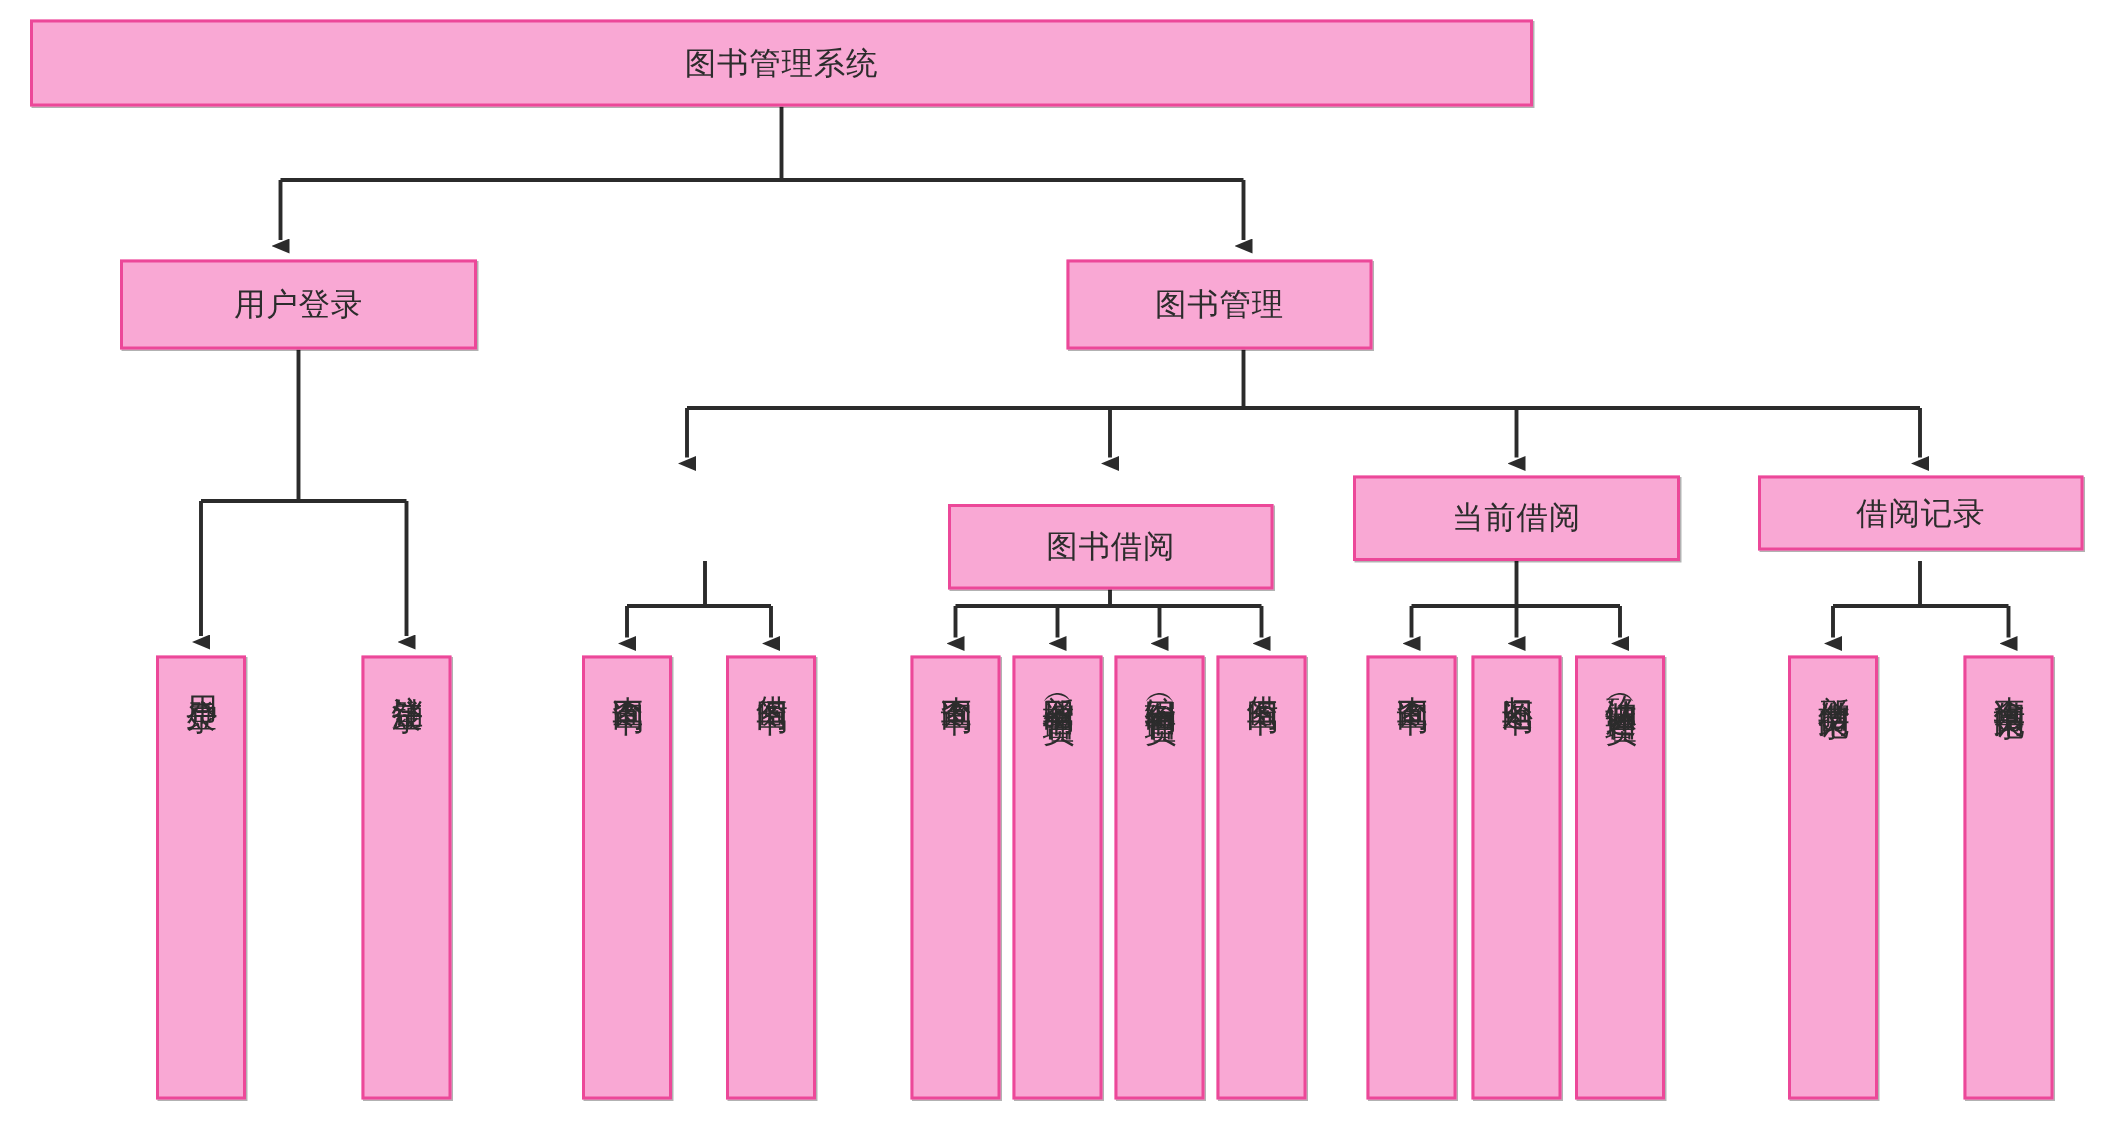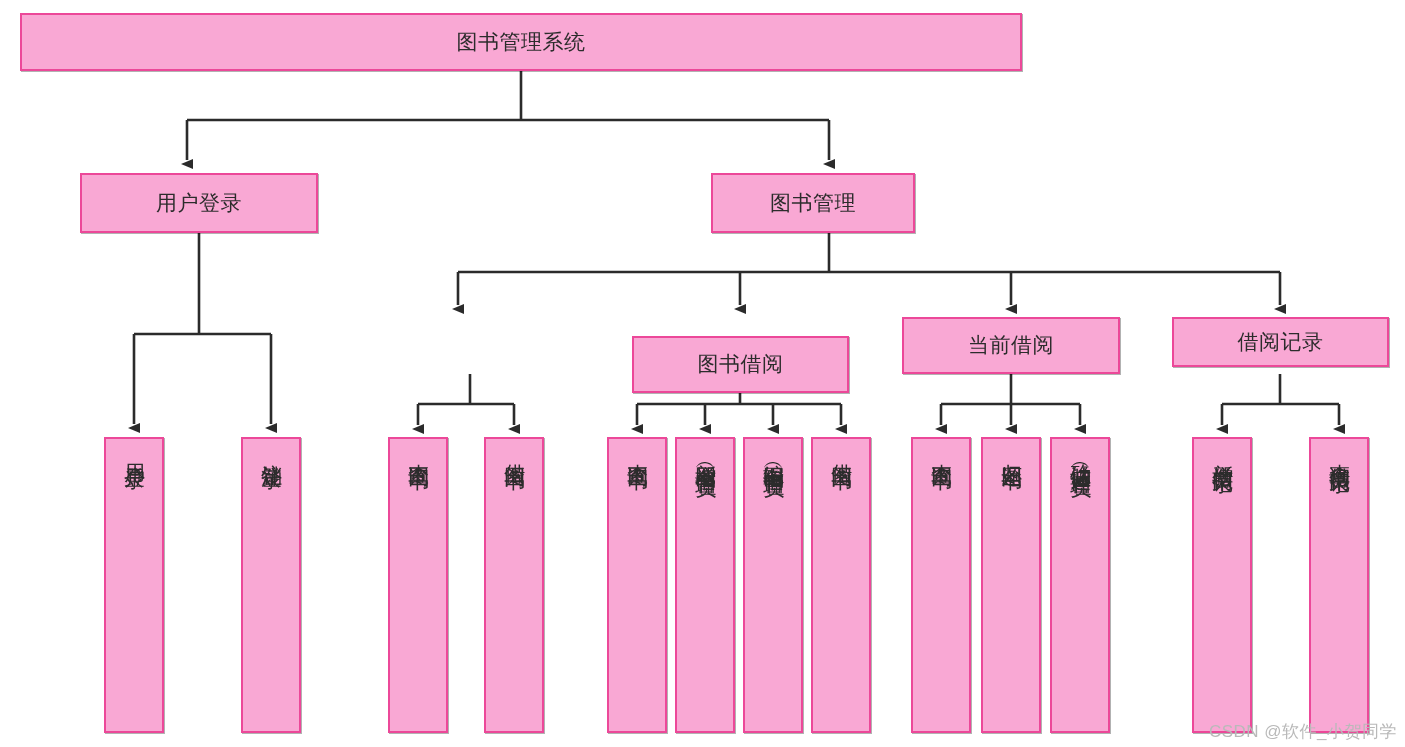--- a/index.html
+++ b/index.html
@@ -182,15 +182,14 @@
     <span class="label">确认归还（管理员）</span>
   </div>
 
   <div class="node vertical" style="left:1192px; top:437px; width:60px; height:296px;">
     <span class="label">新增借阅记录</span>
   </div>
   <div class="node vertical" style="left:1309px; top:437px; width:60px; height:296px;">
     <span class="label">查询借阅记录</span>
   </div>
 
-  <div class="watermark">CSDN @软件_小贺同学</div>
 
 </div>
 
 </body></html>

